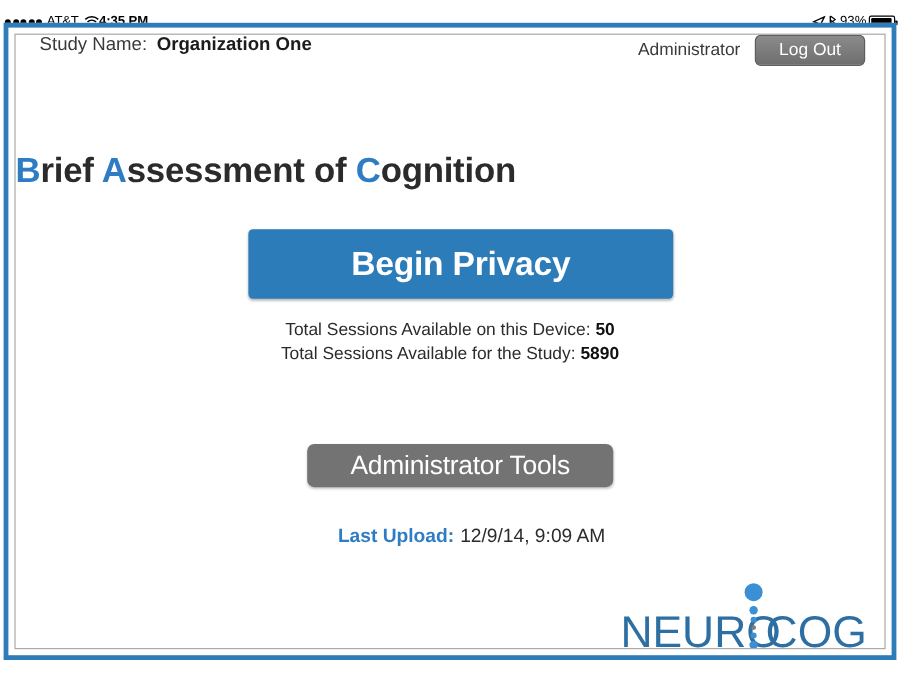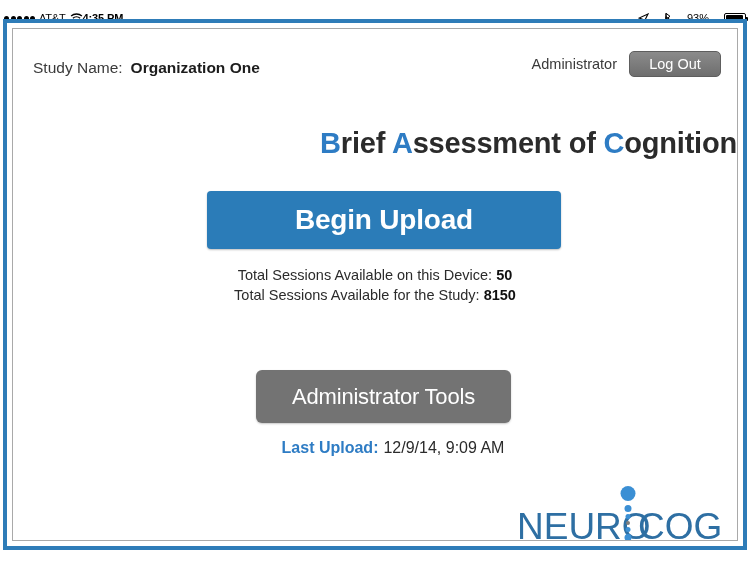--- a/index.html
+++ b/index.html
@@ -21,21 +21,21 @@
     height: 36px;
     display: flex;
     align-items: center;
     background: #ffffff;
     font-size: 11px;
     color: #000000;
     padding: 0 4px;
   }
   #status-left  { display: flex; align-items: center; gap: 4px; flex: 0 0 auto; }
   #status-mid   { flex: 1 1 auto; font-weight: bold; font-size: 11px; letter-spacing: -0.1px;}
-  #status-right { display: flex; align-items: center; gap: 15px; flex: 0 0 auto; justify-content: flex-end; }
+  #status-right { display: flex; align-items: center; gap: 2px; flex: 0 0 auto; justify-content: flex-end; }
 
   .sig-dots { display: flex; align-items: center; gap: 1.5px; }
   .sig-dots i {
     display: block;
     width: 5px; height: 5px;
     border-radius: 50%;
     background: #000;
   }
   .carrier { font-size: 11px; letter-spacing: -0.2px; }
   .glyph { display: inline-flex; align-items: center; }
@@ -80,21 +80,21 @@
     overflow: hidden;
   }
 
   
   #header {
     position: absolute;
     left: 0; top: 0;
     width: 100%;
     height: 48px;
     display: flex;
-    align-items: flex-end;
+    align-items: flex-start;
     padding: 0 16px 0 20px;
   }
   #study-block {
     display: flex;
     align-items: baseline;
     gap: 8px;
     flex: 1 1 auto;
   }
   .study-label { font-size: 15.5px; color: #3a3a3a; }
   .study-value { font-size: 15.5px; color: #1c1c1c; font-weight: bold; }
@@ -118,21 +118,21 @@
     font-family: "Liberation Sans", sans-serif;
     cursor: pointer;
     line-height: 1;
   }
 
   
   #app-title {
     position: absolute;
     left: 0; top: 98px;
     width: 100%;
-    text-align: right;
+    text-align: left;
     font-size: 29px;
     font-weight: bold;
     color: #2b2b2b;
     letter-spacing: -0.2px;
   }
   #app-title .cap { color: #2e7cc4; }
 
   
   #begin-session-button {
     position: absolute;
@@ -160,21 +160,21 @@
     color: #2b2b2b;
     line-height: 20px;
   }
   #session-counts .row { white-space: nowrap; }
   #session-counts .num { font-weight: bold; color: #101010; }
 
   
   #admin-tools-button {
     position: absolute;
     left: 243px; top: 341px;
-    width: 255px; height: 53px;
+    width: 255px; height: 36px;
     border: none;
     border-radius: 6px;
     background: #737373;
     color: #ffffff;
     font-size: 22px;
     font-family: "Liberation Sans", sans-serif;
     cursor: pointer;
     box-shadow: 0 1px 2px rgba(0,0,0,0.22);
     letter-spacing: -0.2px;
   }
@@ -296,30 +296,30 @@
       <div id="header-right">
         <span class="role-label">Administrator</span>
         <button id="logout-button">Log Out</button>
       </div>
     </div>
 
     <div id="app-title">
       <span class="cap">B</span><span>rief </span><span class="cap">A</span><span>ssessment of </span><span class="cap">C</span><span>ognition</span>
     </div>
 
-    <button id="begin-session-button">Begin Upload</button>
+    <button id="begin-session-button">Begin Privacy</button>
 
     <div id="session-counts">
       <div class="row">
         <span>Total Sessions Available on this Device:</span>
         <span class="num">50</span>
       </div>
       <div class="row">
         <span>Total Sessions Available for the Study:</span>
-        <span class="num">8150</span>
+        <span class="num">5890</span>
       </div>
     </div>
 
     <button id="admin-tools-button">Administrator Tools</button>
 
     <div id="last-upload">
       <span class="lu-label">Last Upload:</span><span class="lu-value">12/9/14, 9:09 AM</span>
     </div>
 
     <div id="copyright">© NeuroCogTrials, Inc., 2009, 2014</div>

